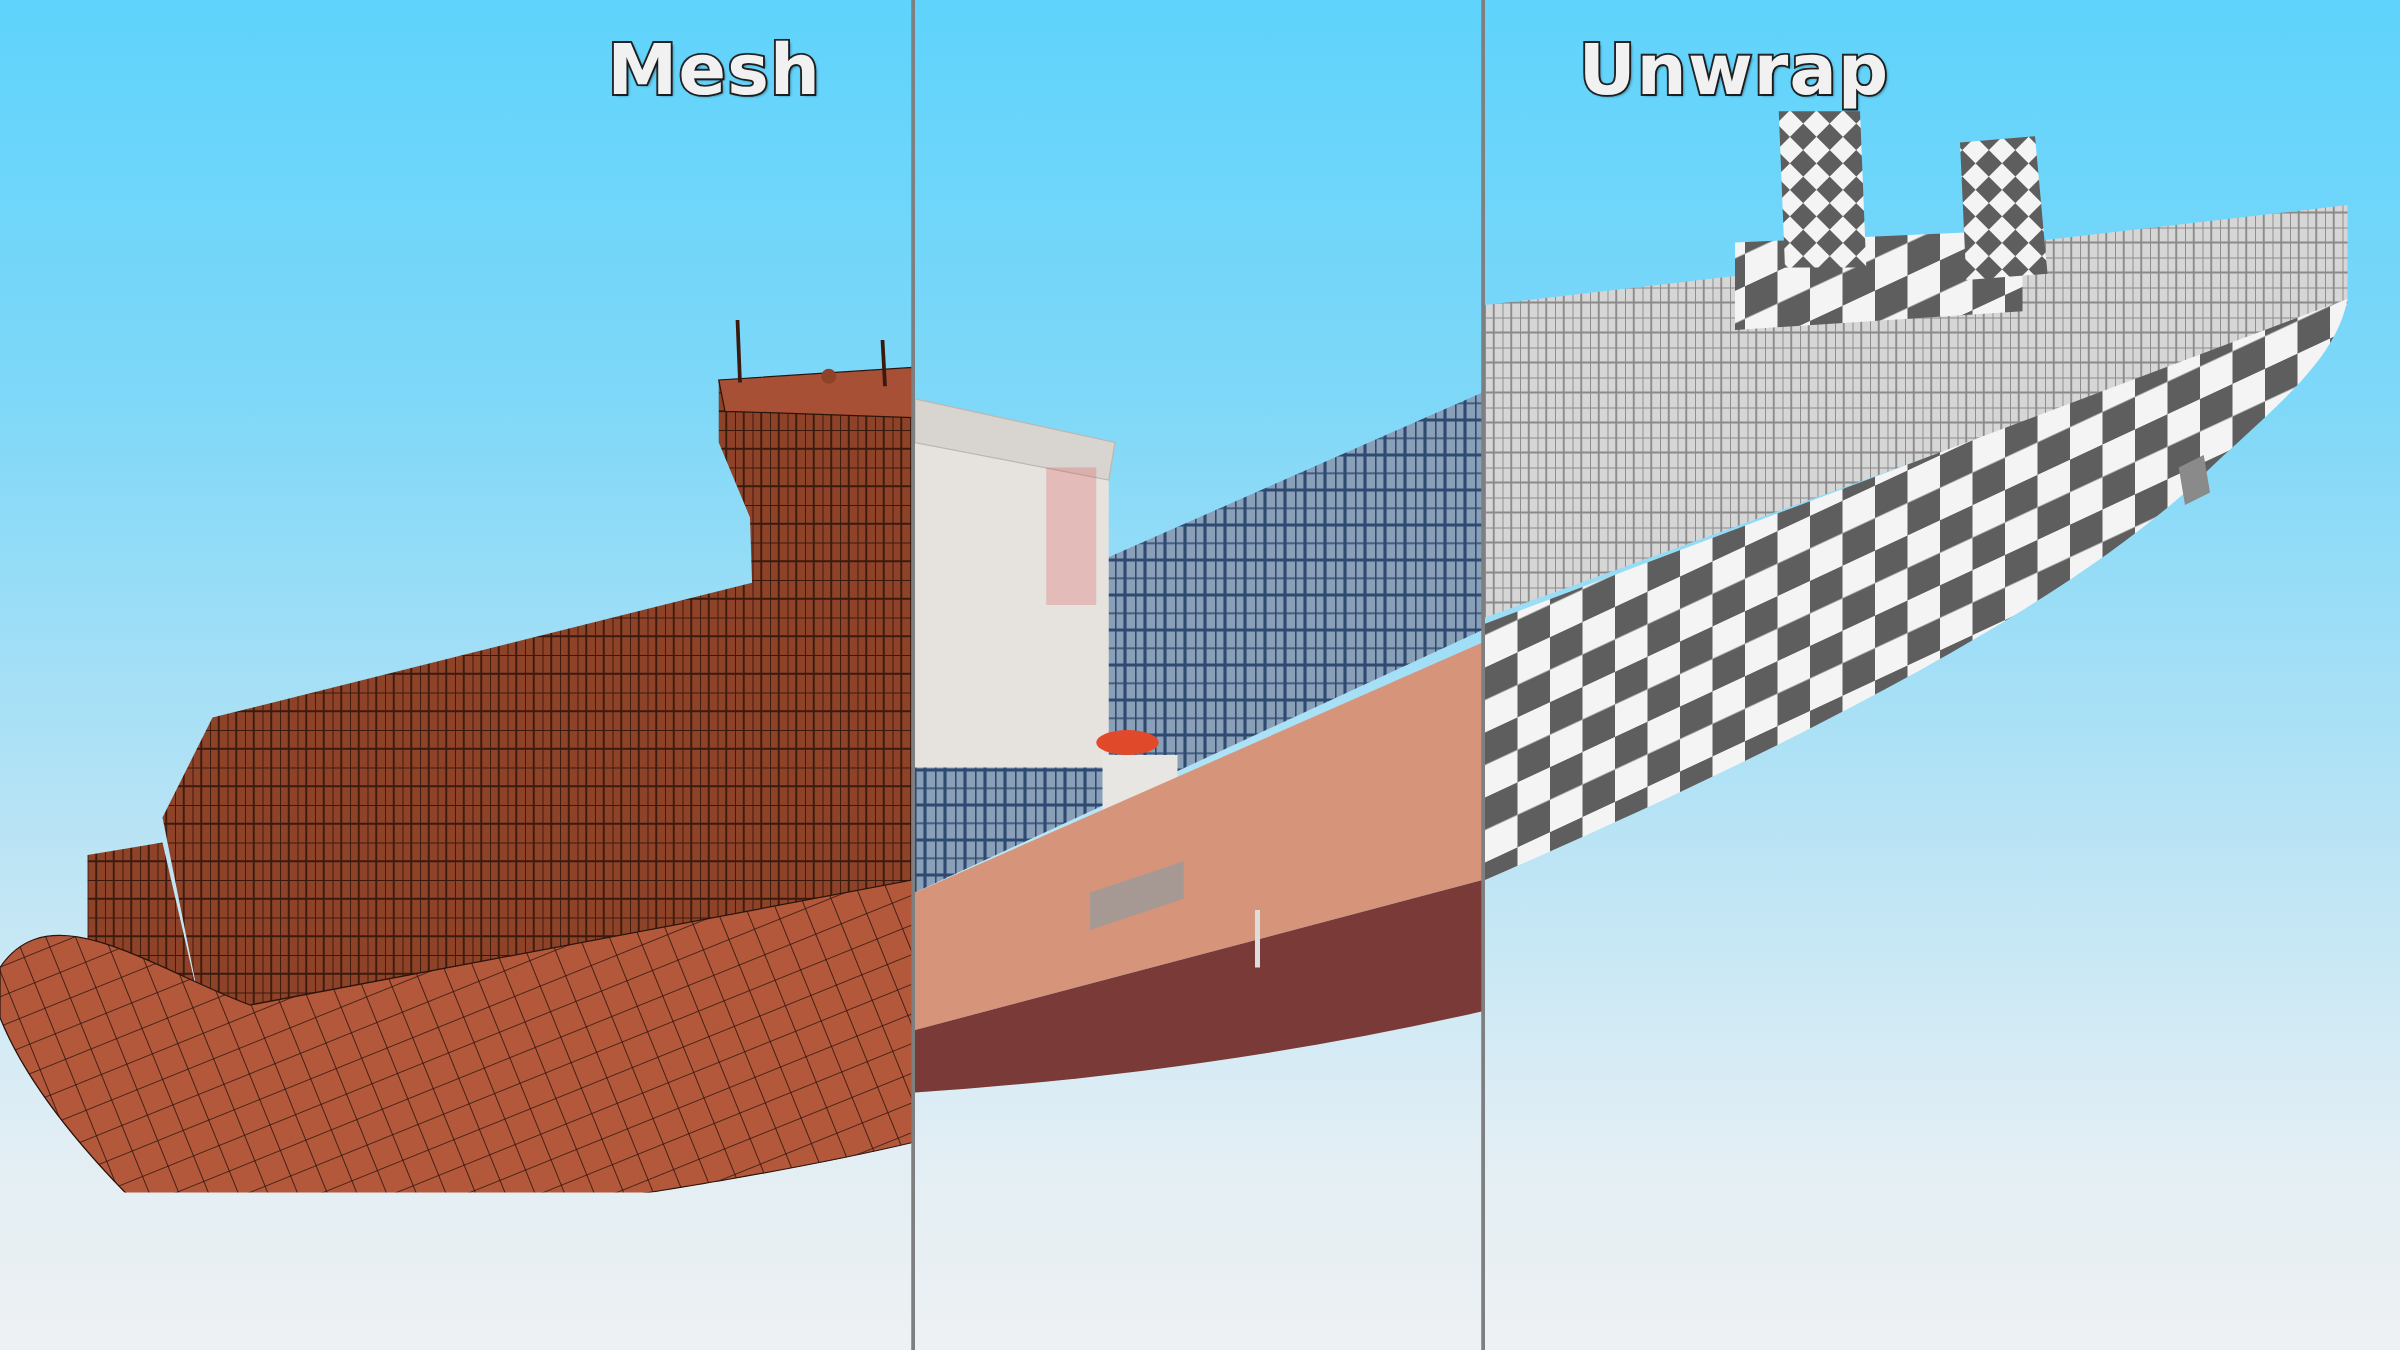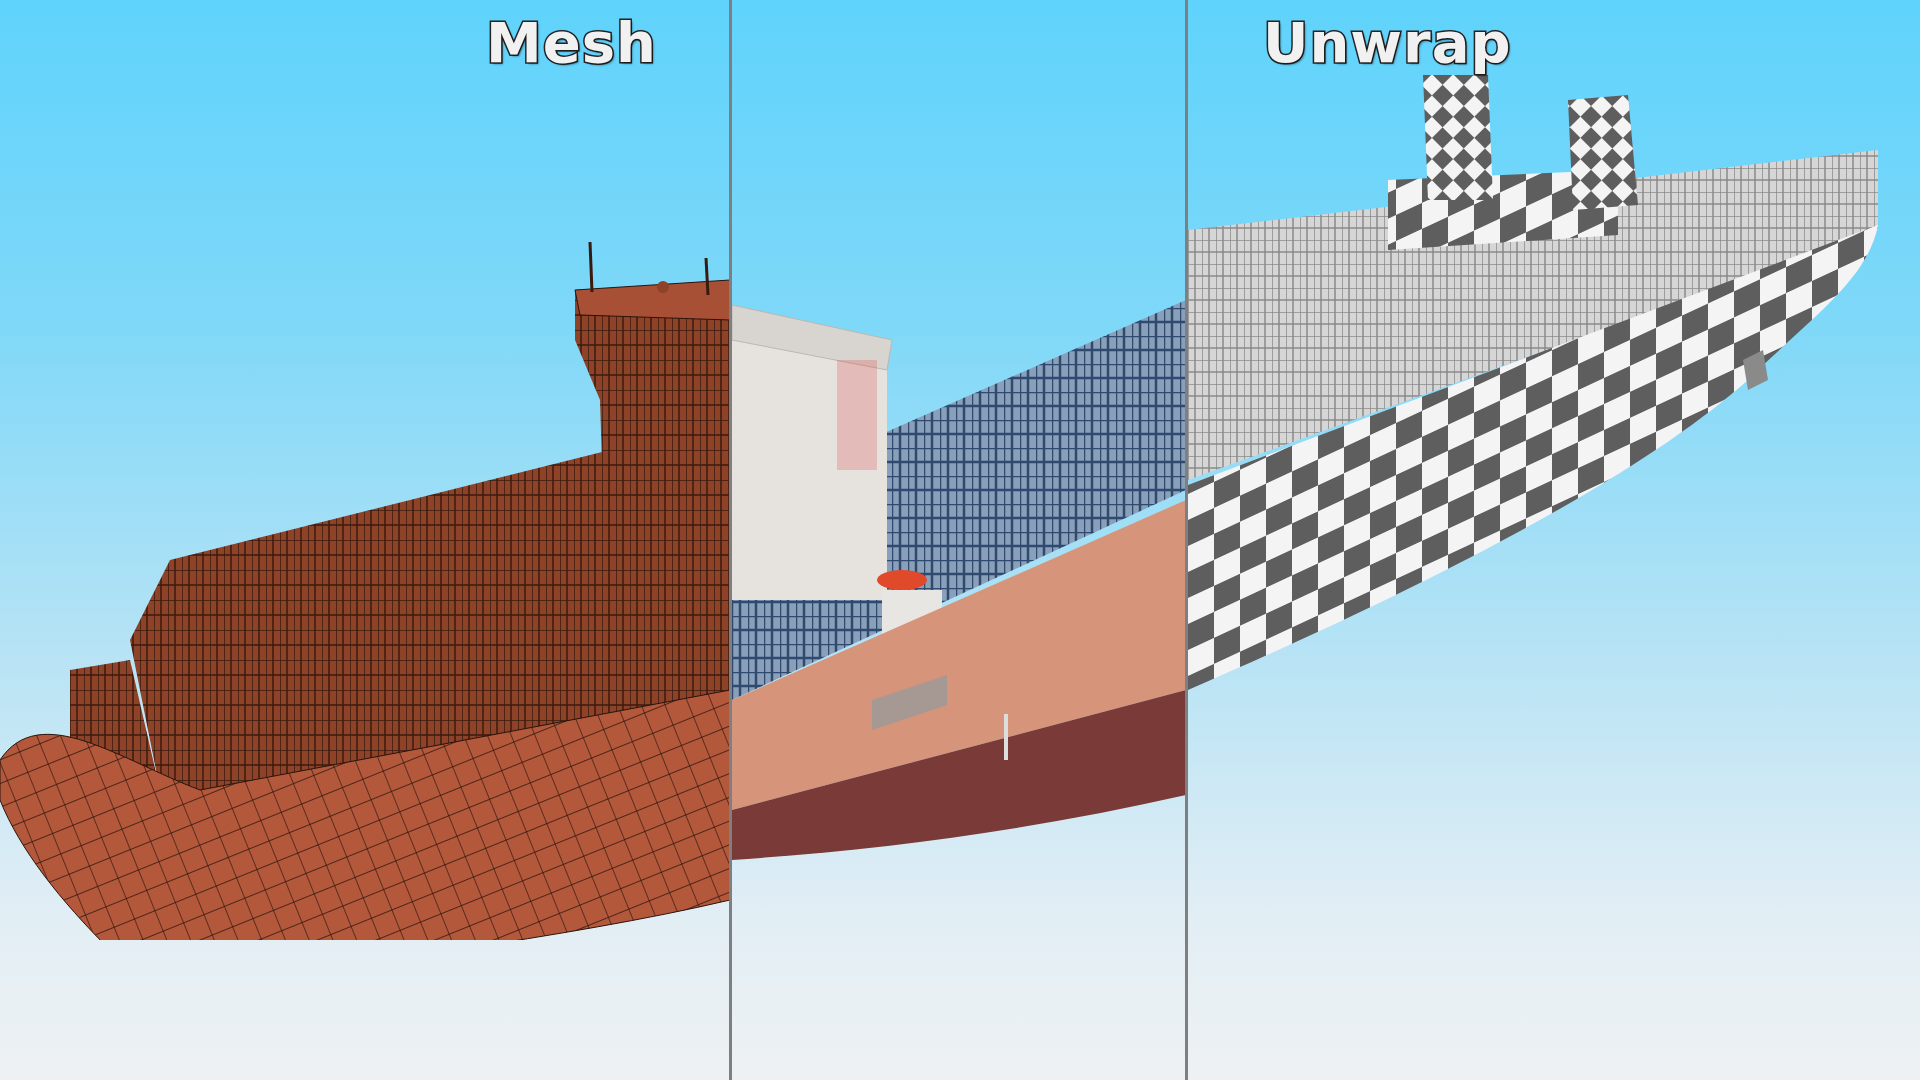--- a/index.html
+++ b/index.html
@@ -1,19 +1,19 @@
 <!DOCTYPE html>
 <html><head>
 <meta charset="utf-8">
 <style>
   html,body{margin:0;padding:0;}
   body{width:1920px;height:1080px;overflow:hidden;position:relative;
     font-family:"DejaVu Sans",sans-serif;
     background:linear-gradient(180deg,#5fd3fc 0%,#7fd8f8 30%,#b6e3f5 60%,#e2eef4 85%,#eef1f3 100%);}
-  .panel{position:absolute;top:0;height:940px;overflow:hidden;}
+  .panel{position:absolute;top:14px;height:940px;overflow:hidden;}
   .divider{position:absolute;top:0;width:3px;height:1080px;background:#7d7f80;}
   .label{position:absolute;top:10px;font-family:"DejaVu Sans",sans-serif;font-weight:bold;font-size:56px;
     color:#f1f1f1;letter-spacing:1px;
     -webkit-text-stroke:3px #262626;paint-order:stroke fill;
     text-shadow:0 0 2px #222,2px 2px 2px rgba(0,0,0,.35);}
   svg{position:absolute;left:0;top:0;}
 </style>
 </head>
 <body>
 

